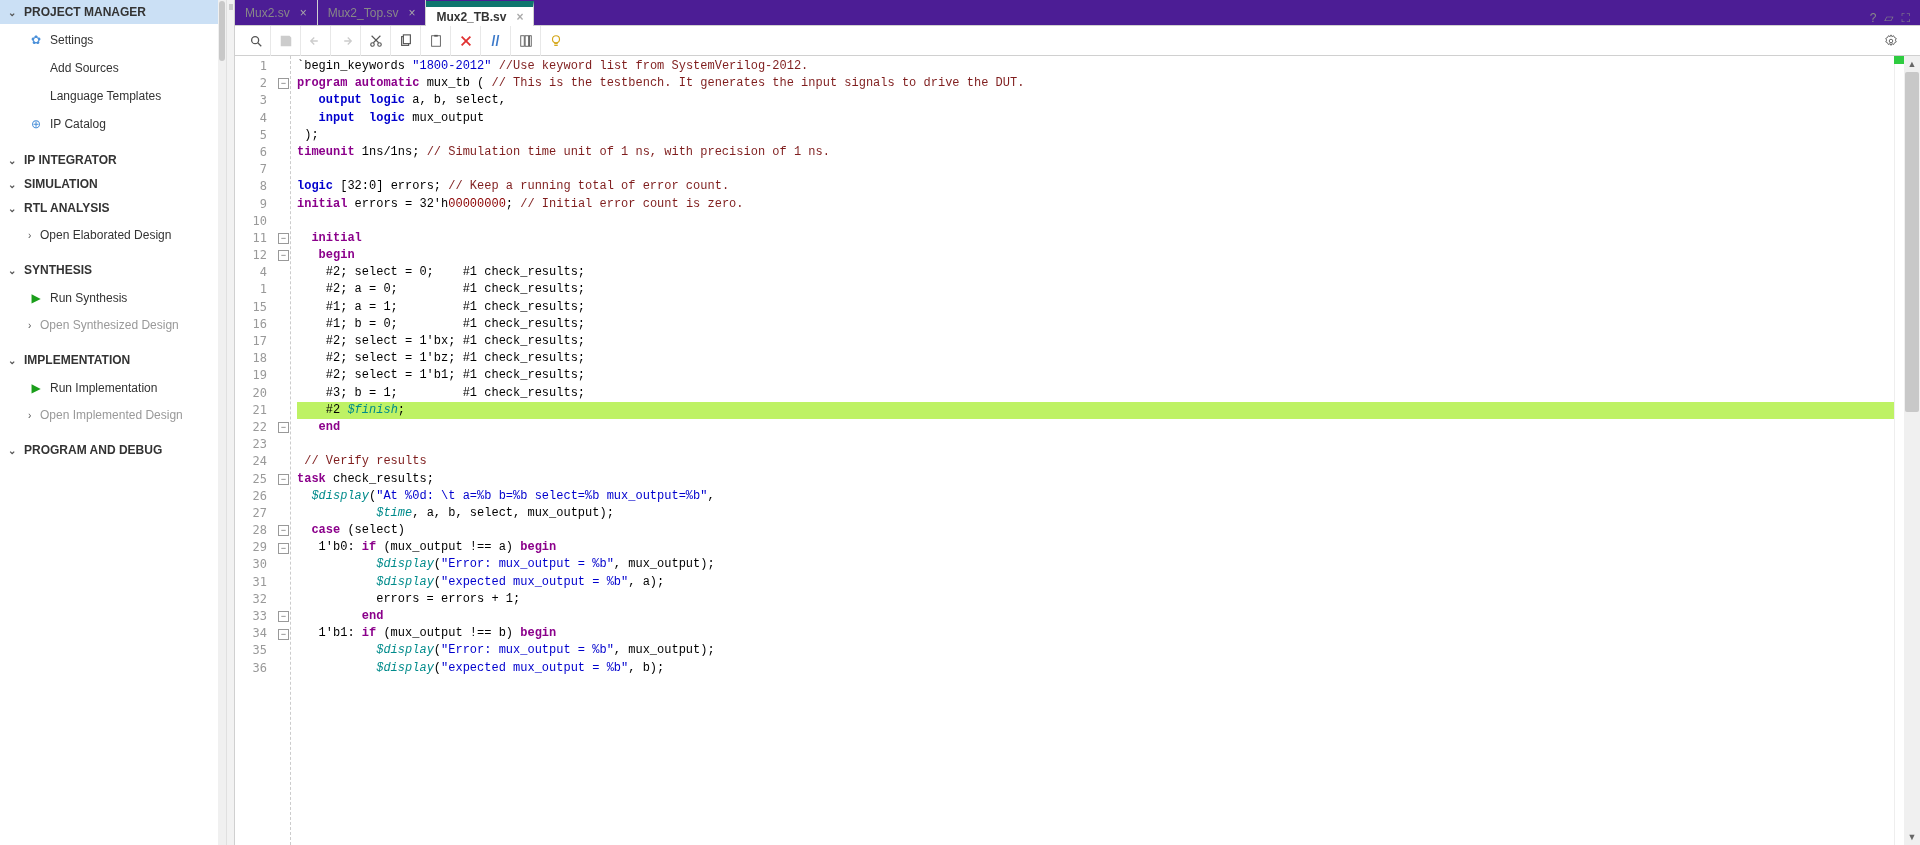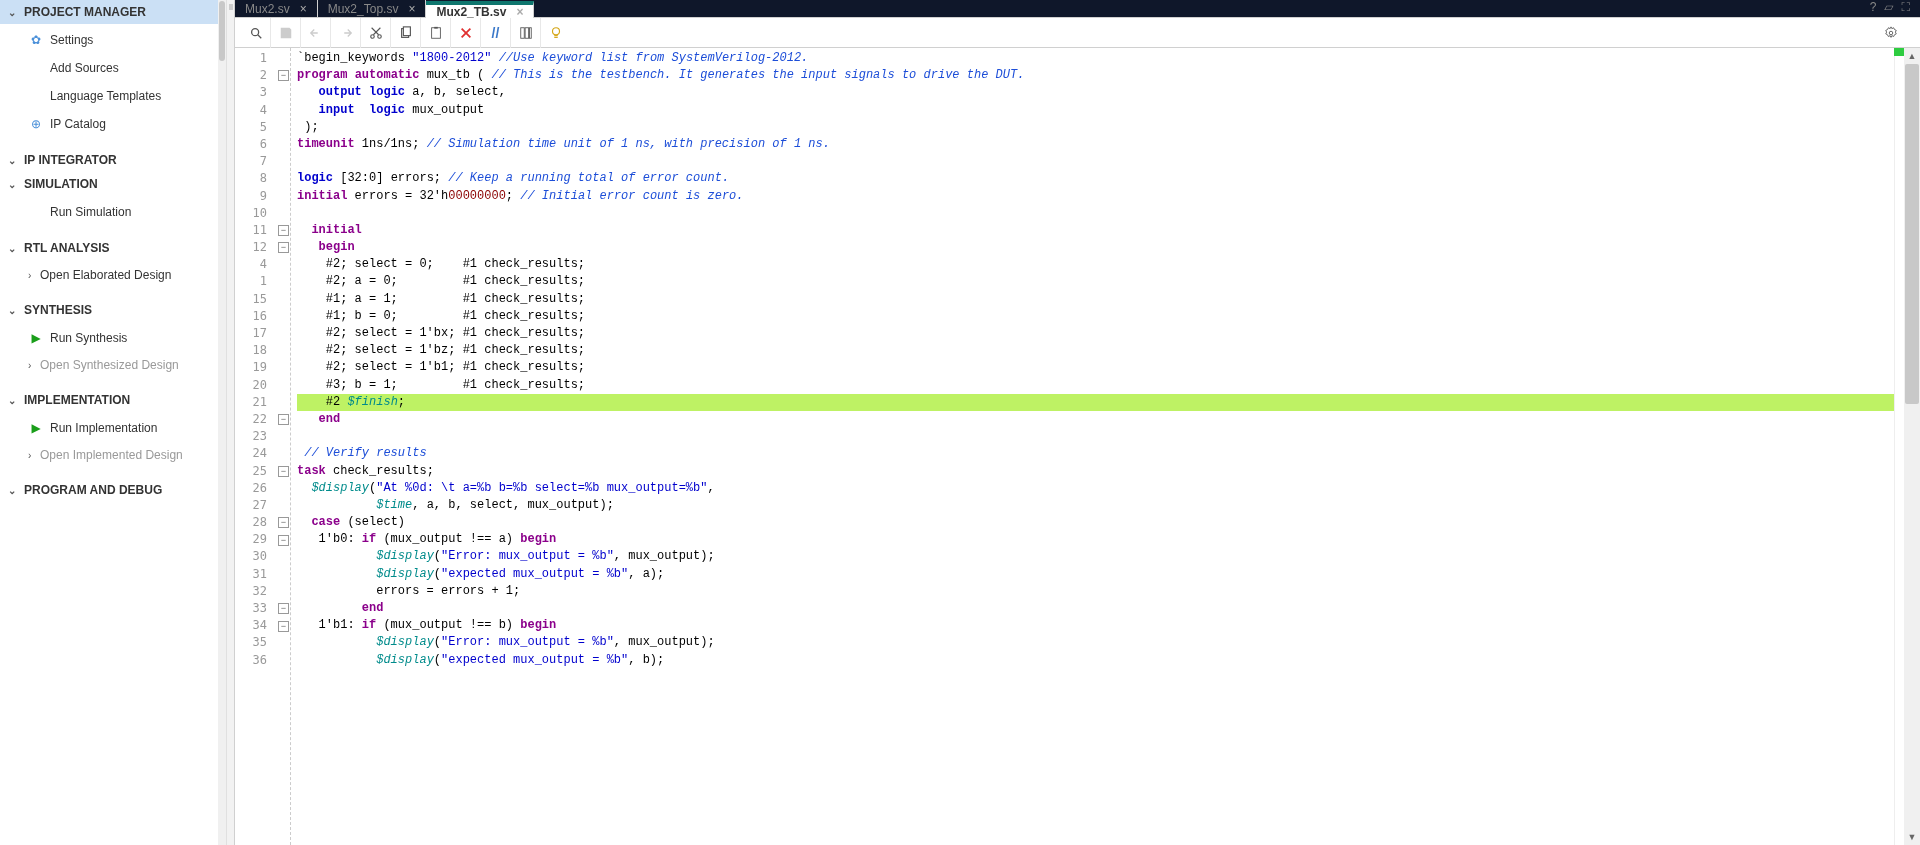--- a/index.html
+++ b/index.html
@@ -19,23 +19,23 @@
 .item .icn { width: 16px; height: 16px; margin-right: 6px; display: flex; align-items: center; justify-content: center; }
 .item .sub-chev { width: 12px; color: #555; font-size: 10px; }
 .icn-gear { color: #4a90d9; }
 .icn-plus { color: #4a90d9; }
 .icn-play { color: #1a9e1a; }
 
 
 .main { flex: 1; display: flex; flex-direction: column; background: #fff; }
 
 
-.tabs-bar { display: flex; align-items: flex-start; border-bottom: 1px solid #d0d0d0; height: 18px; background: #0f172a; }
+.tabs-bar { display: flex; align-items: flex-end; border-bottom: 1px solid #d0d0d0; height: 26px; background: #4c1d95; }
 .tab { display: flex; align-items: center; padding: 0 10px; height: 100%; border-right: 1px solid #d0d0d0; color: #888; cursor: pointer; font-size: 12px; }
-.tab.active { background: #fff; color: #333; font-weight: bold; border-top: 4px solid #0f766e; position: relative; top: 1px; }
+.tab.active { background: #fff; color: #333; font-weight: bold; border-top: 6px solid #0f766e; position: relative; top: 1px; }
 .tab .close-x { margin-left: 10px; color: #aaa; font-size: 12px; }
 .tabs-right { margin-left: auto; display: flex; gap: 8px; padding-right: 10px; color: #888; }
 .tabs-right span { cursor: pointer; font-size: 12px; }
 
 
 .toolbar { display: flex; align-items: center; height: 30px; border-bottom: 1px solid #d0d0d0; padding: 0 6px; gap: 0; }
 .tb-btn { width: 30px; height: 30px; display: flex; align-items: center; justify-content: center; cursor: pointer; color: #666; border-right: 1px solid #e8e8e8; }
 .tb-btn.last { border-right: none; }
 .tb-btn svg { width: 14px; height: 14px; }
 .tb-right { margin-left: auto; padding-right: 8px; }
@@ -45,21 +45,21 @@
 .gutter { width: 44px; background: #fff; text-align: right; padding-top: 2px; font-family: Consolas, monospace; font-size: 12px; color: #999; user-select: none; }
 .gutter .ln { height: 17.2px; line-height: 17.2px; padding-right: 12px; position: relative; }
 .fold-line { width: 12px; background: #fff; position: relative; border-right: 1px dashed #ccc; }
 .fold-mark { position: absolute; left: -1px; width: 11px; height: 11px; border: 1px solid #999; background: #fff; font-size: 9px; line-height: 9px; text-align: center; color: #666; cursor: pointer; }
 .code { flex: 1; font-family: Consolas, 'Courier New', monospace; font-size: 12px; line-height: 17.2px; padding-top: 2px; padding-left: 6px; white-space: pre; overflow: hidden; }
 .code .cl { height: 17.2px; }
 .code .hl { background: #bef264; }
 .c-kw { color: #8b008b; font-weight: bold; }
 .c-kw2 { color: #0000cd; font-weight: bold; font-family: Liberation Mono, monospace; }
 .c-str { color: #0000cd; }
-.c-cmt { color: #1d4ed8; font-style: italic; }
+.c-cmt { color: #7f1d1d; }
 .c-pre { color: #000000; }
 .c-num { color: #8b0000; }
 .c-sys { color: #008b8b; font-style: italic; }
 
 .rscroll { width: 16px; background: #f0f0f0; display: flex; flex-direction: column; }
 .rscroll .arr { height: 16px; text-align: center; font-size: 9px; color: #666; cursor: pointer; line-height: 16px; }
 .rscroll .track { flex: 1; position: relative; }
 .rscroll .thumb { position: absolute; top: 0; width: 14px; left: 1px; height: 340px; background: #c8c8c8; border-radius: 2px; }
 .mini-ind { width: 10px; background: #fff; border-left: 1px solid #eee; position: relative; }
 .mini-ind .gm { position: absolute; top: 0; right: 0; width: 10px; height: 8px; background: #2ecc40; }
@@ -95,26 +95,20 @@
             <span>IP Catalog</span>
           </div>
         </div>
         <div class="section-hdr">
           <span class="chev">⌄</span>
           <span>IP INTEGRATOR</span>
         </div>
         <div class="section-hdr">
           <span class="chev">⌄</span>
           <span>SIMULATION</span>
-        </div>
-        <div class="items">
-          <div class="item">
-            <span class="icn"></span>
-            <span>Run Simulation</span>
-          </div>
         </div>
         <div class="section-hdr">
           <span class="chev">⌄</span>
           <span>RTL ANALYSIS</span>
         </div>
         <div class="items">
           <div class="item">
             <span class="sub-chev">›</span>
             <span>Open Elaborated Design</span>
           </div>

